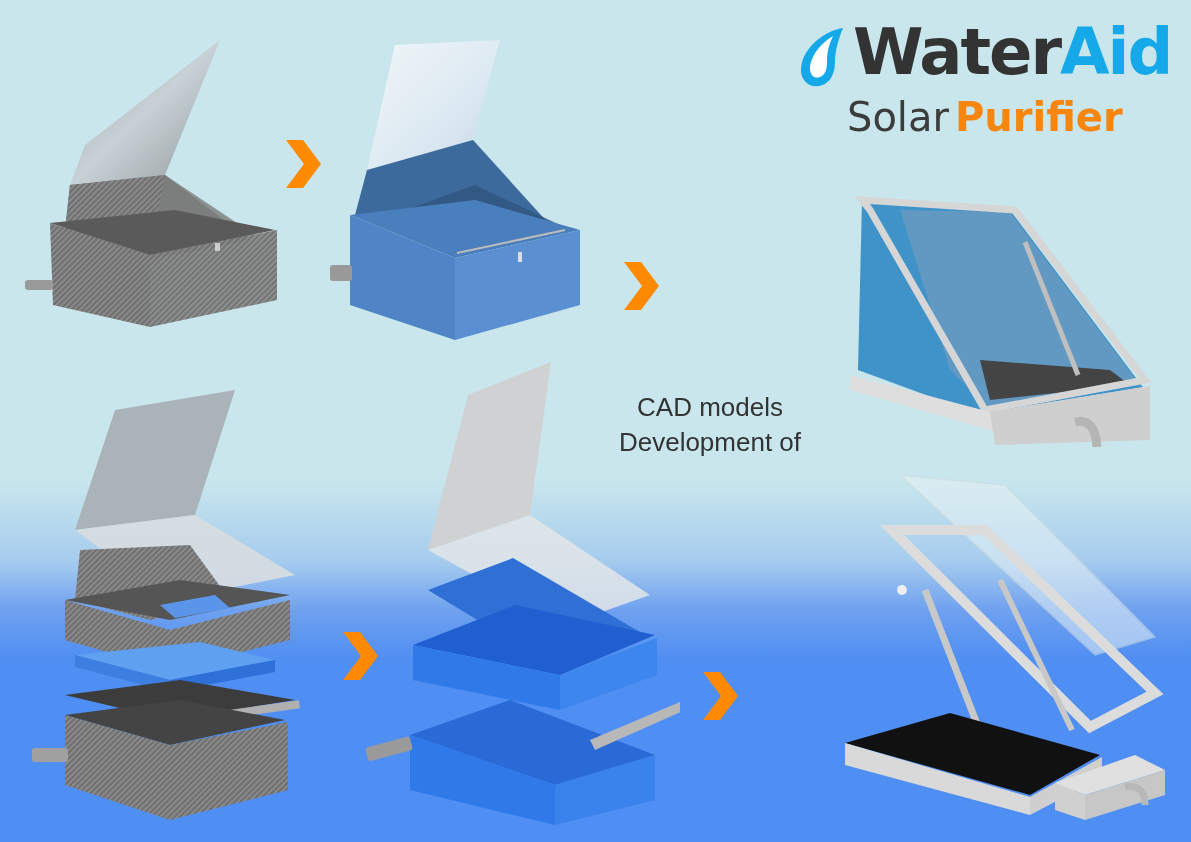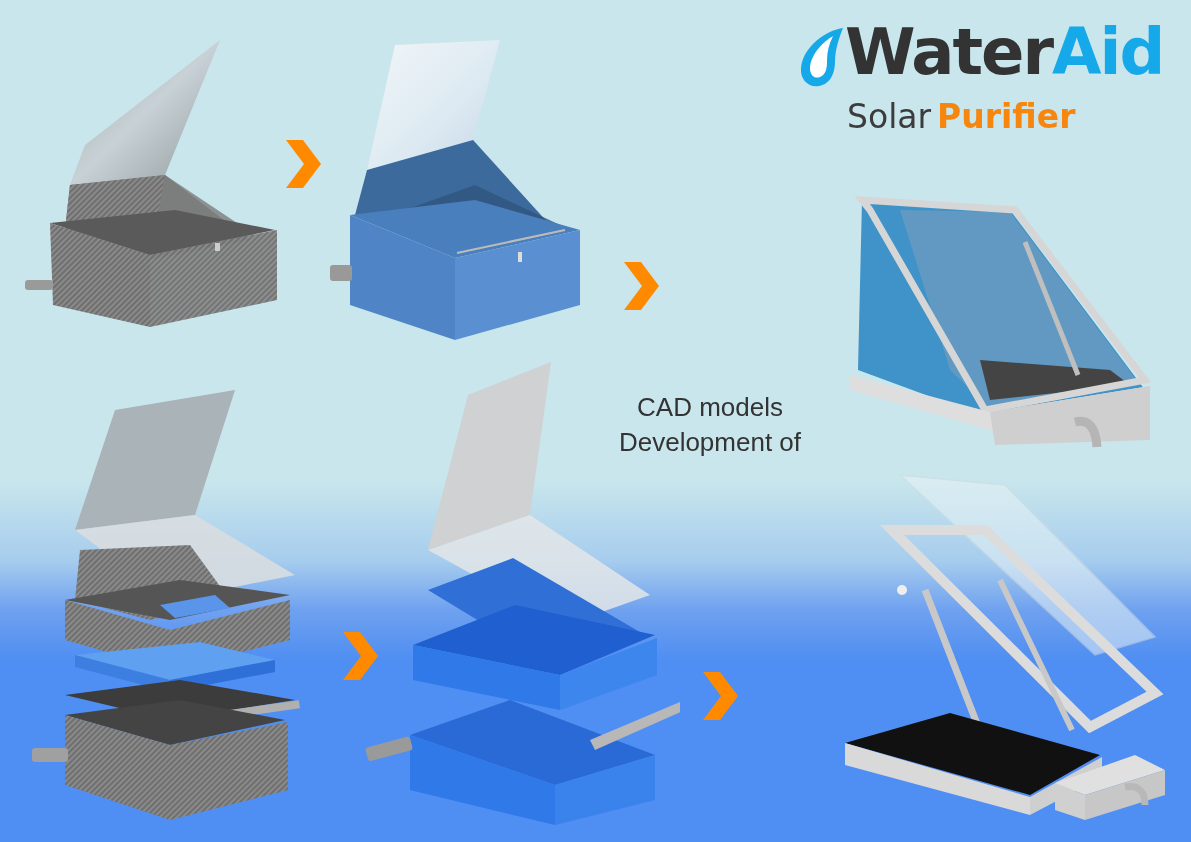--- a/index.html
+++ b/index.html
@@ -3,24 +3,24 @@
 <meta charset="utf-8">
 <style>
   html, body { margin:0; padding:0; }
   body {
     width:1191px; height:842px; overflow:hidden; position:relative;
     font-family:"DejaVu Sans", sans-serif;
     background: linear-gradient(to bottom, #c8e6ec 0px, #c8e6ec 480px, #a7cdee 560px, #6fa1ef 610px, #4f8ef2 660px, #4f8ef2 842px);
   }
   .abs { position:absolute; }
   .logo { left:797px; top:18px; width:385px; height:125px; }
-  .logo-word { position:absolute; left:48px; top:-6px; font-family:"DejaVu Sans", sans-serif; font-weight:bold; font-size:64px; letter-spacing:-2px; line-height:80px; white-space:nowrap; }
+  .logo-word { position:absolute; left:56px; top:-6px; font-family:"DejaVu Sans", sans-serif; font-weight:bold; font-size:64px; letter-spacing:-2px; line-height:80px; white-space:nowrap; }
   .logo-word .w1 { color:#333333; }
   .logo-word .w2 { color:#16a9ea; }
-  .logo-sub { position:absolute; left:50px; top:74px; font-size:33px; line-height:50px; white-space:nowrap; }
+  .logo-sub { position:absolute; left:50px; top:74px; font-size:40px; line-height:50px; white-space:nowrap; }
   .logo-sub .s1 { color:#3c3c3c; font-family:"DejaVu Sans", sans-serif; }
   .logo-sub .s2 { color:#f7860e; font-family:"DejaVu Sans", sans-serif; font-weight:bold; margin-left:6px; }
   .drop { position:absolute; left:0; top:8px; width:50px; height:64px; }
   .caption { left:582px; top:390px; width:256px; text-align:center; color:#333; font-family:"Liberation Sans", sans-serif; font-size:26px; line-height:35px; }
   .arrow { width:36px; height:48px; }
   .model { position:absolute; }
   svg { display:block; }
 </style>
 </head>
 <body>

